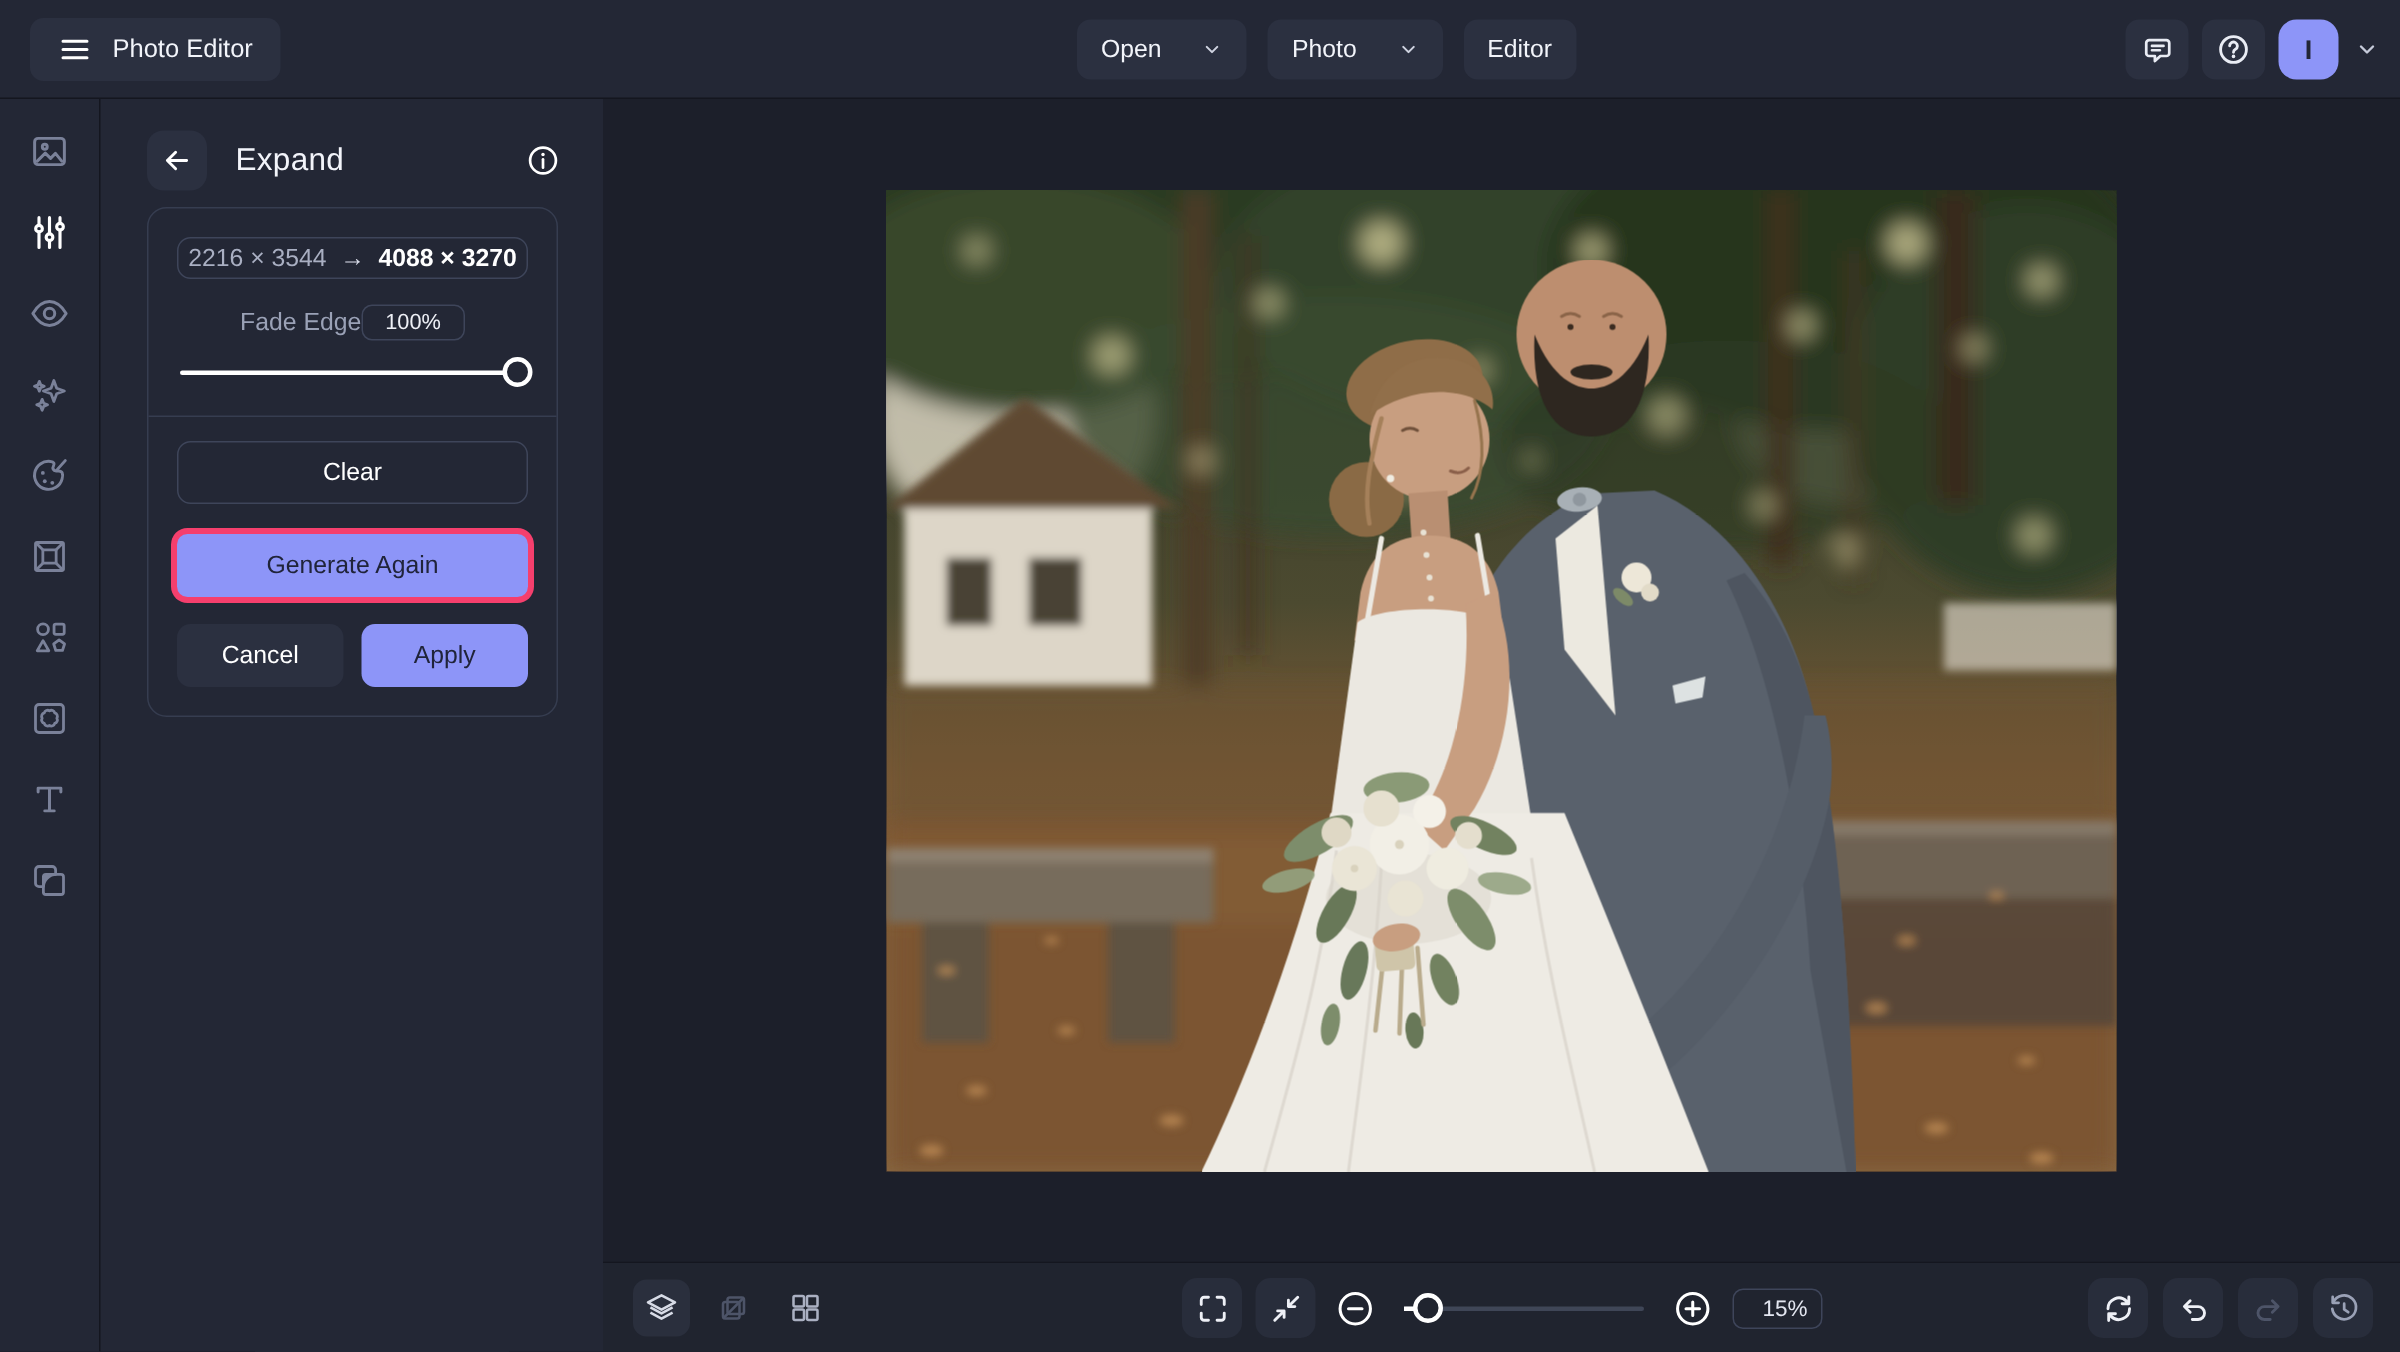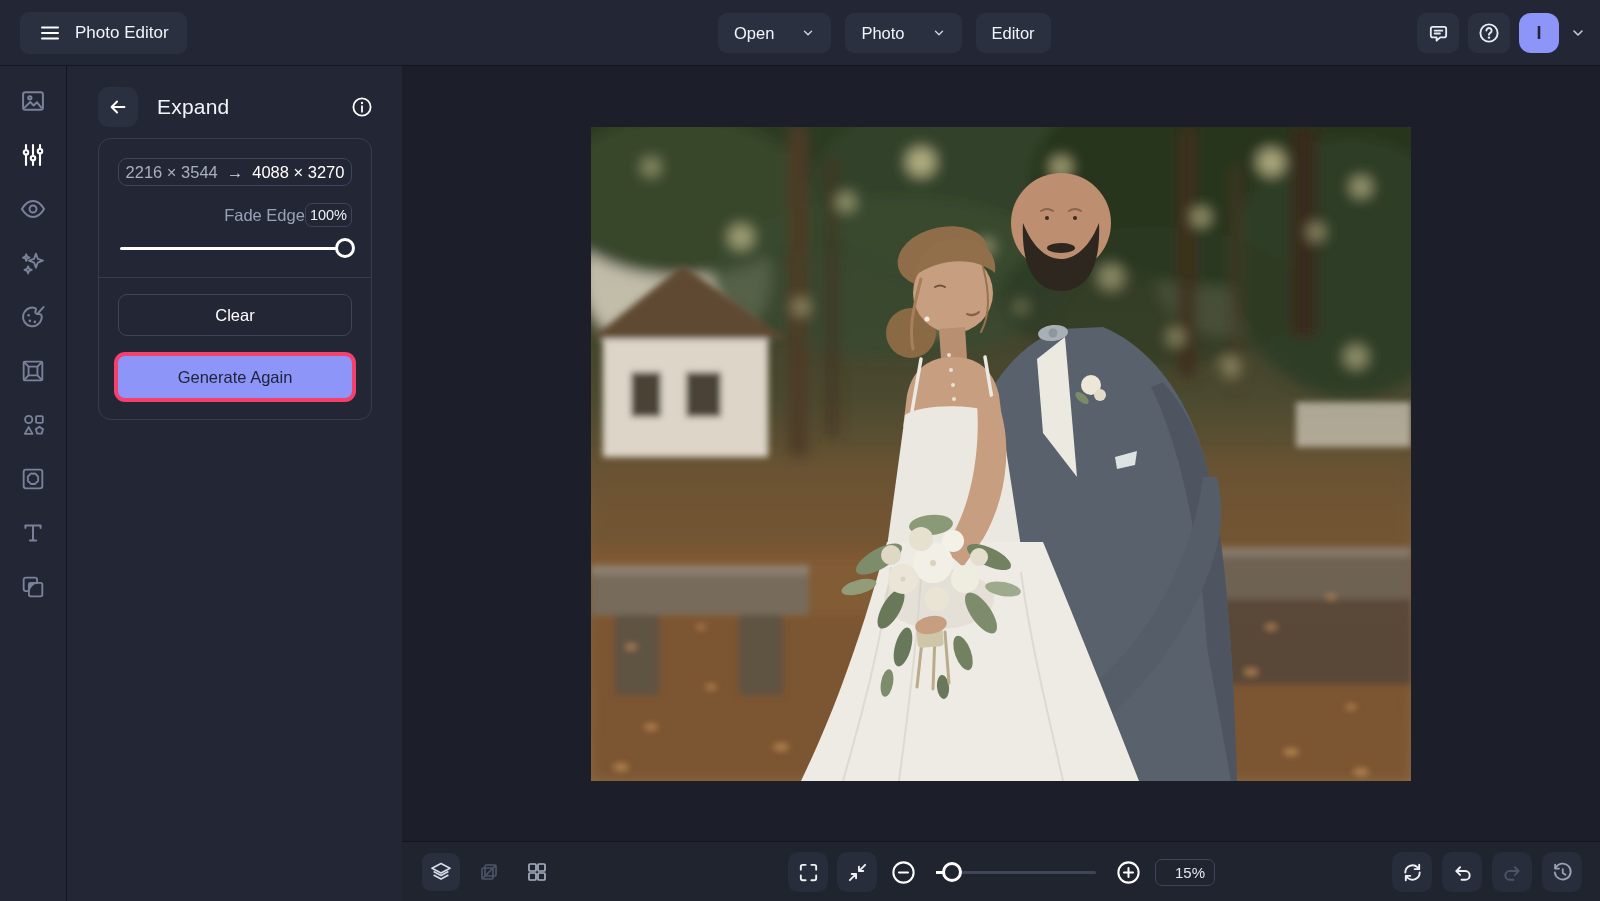--- a/index.html
+++ b/index.html
@@ -40,24 +40,24 @@
   .panel{position:absolute;left:68px;top:66px;bottom:0;width:334px;background:var(--bar-bg)}
   .panel-header{display:flex;align-items:center;padding:21px 28px 0 30px}
   .back-btn{width:40px;height:40px;border-radius:11px;background:var(--chip);color:#fff;cursor:pointer;display:flex;align-items:center;justify-content:center}
   .panel-title{margin-left:19px;font-size:21px;font-weight:400;letter-spacing:.2px}
   .info-btn{margin-left:auto;color:#fff;cursor:pointer;display:flex}
   .card{position:absolute;left:30px;top:72px;width:274px;border:1px solid var(--border);border-radius:13px}
   .card-top{padding:19px;border-bottom:1px solid var(--border)}
   .dims-box{border:1px solid #3e455a;border-radius:9px;height:28px;display:flex;align-items:center;justify-content:center;gap:9px;font-size:16.5px}
   .dims-from{color:#a9afc2}
   .dims-arrow{color:#d7dbe8}
-  .dims-to{color:#fff;font-weight:400}
-  .fade-row{display:flex;justify-content:flex-end;align-items:center;margin-top:17px}
+  .dims-to{color:#fff;font-weight:700}
+  .fade-row{display:flex;justify-content:center;align-items:center;margin-top:17px}
   .fade-label{color:var(--txt-dim);font-size:16.5px}
-  .fade-value{border:1px solid #3e455a;border-radius:7px;padding:3px 4px;font-size:14.5px;color:#eef0f6}
+  .fade-value{border:1px solid #3e455a;border-radius:7px;padding:3px 15px;font-size:14.5px;color:#eef0f6}
   .slider{position:relative;height:20px;margin-top:11px;cursor:pointer}
   .slider .track{position:absolute;left:2px;right:2px;top:8.5px;height:3px;border-radius:2px;background:#fff}
   .slider .thumb{position:absolute;top:0;width:20px;height:20px;border-radius:50%;background:var(--bar-bg);border:3.5px solid #fff}
   .fade-thumb{right:-3px}
   .card-bottom{padding:16px 19px 19px;display:flex;flex-direction:column;gap:16px}
   .btn{height:42px;border-radius:9px;display:flex;align-items:center;justify-content:center;font-size:16.5px;cursor:pointer}
   .btn-generate{background:var(--accent);color:#20243a;box-shadow:0 0 0 4px var(--ring);border-radius:7px;margin:4px 0 2px}
   .btn-outline{border:1px solid #3e455a;color:#fff}
   .btn-row{display:flex;gap:12px}
   .btn-row .btn{flex:1}
@@ -242,20 +242,28 @@
         <div class="track"></div>
         <div class="thumb fade-thumb"></div>
       </div>
     </div>
     <div class="card-bottom">
       <div class="btn btn-outline">
         <span>Clear</span>
       </div>
       <div class="btn btn-generate">
         <span>Generate Again</span>
+      </div>
+      <div class="btn-row">
+        <div class="btn btn-dark">
+          <span>Cancel</span>
+        </div>
+        <div class="btn btn-accent">
+          <span>Apply</span>
+        </div>
       </div>
     </div>
   </div>
 </div>
 
 <div class="canvas">
   <svg width="820" height="654" viewBox="0 0 820 654">
     <defs>
       <linearGradient id="pbg" x1="0" y1="0" x2="0" y2="1">
         <stop offset="0" stop-color="#2e3526"></stop>

